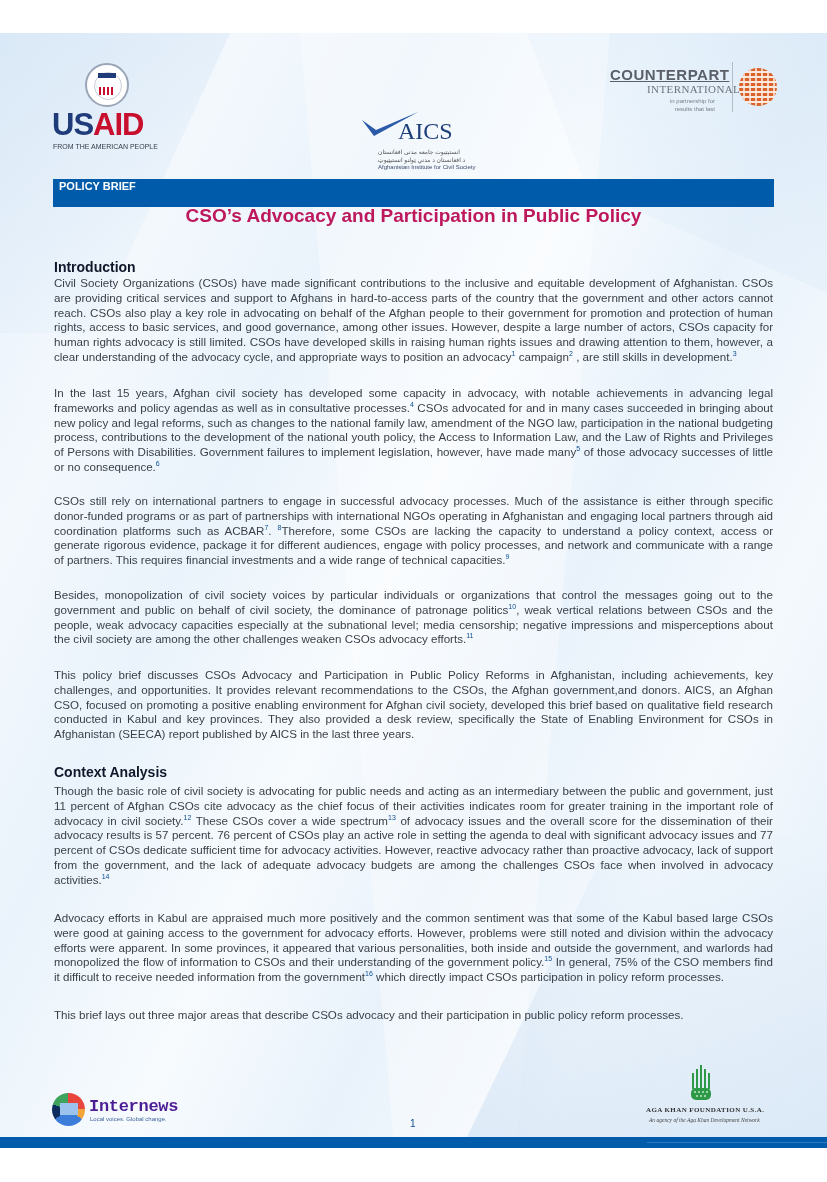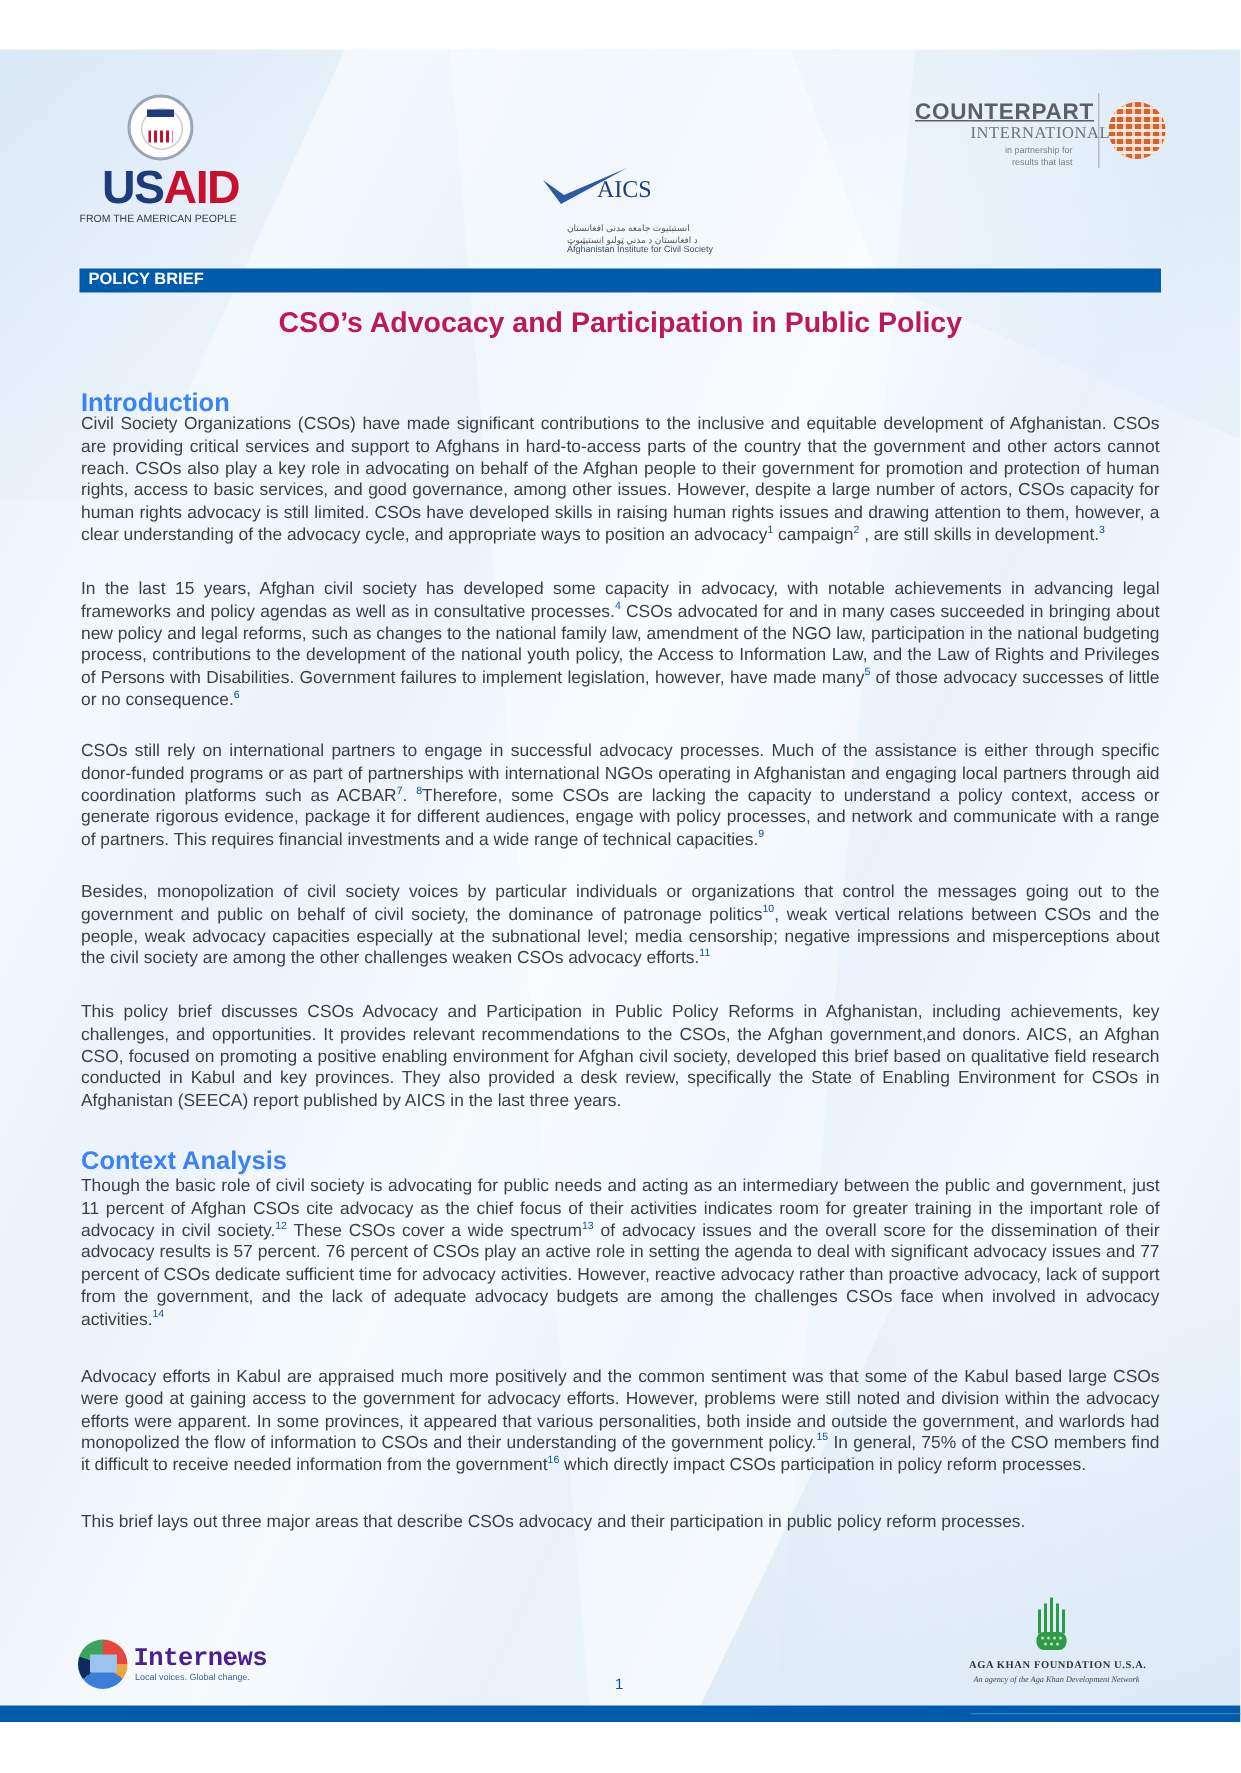--- a/index.html
+++ b/index.html
@@ -23,51 +23,51 @@
 
   .logo { position:absolute; }
   
   .usaid { left:52px; top:63px; width:110px; height:90px; }
   .usaid .seal { position:absolute; left:33px; top:0; width:44px; height:44px; border-radius:50%;
     border:2px solid #9aa6b8; background:#ffffff; box-sizing:border-box; }
   .usaid .seal .inner { position:absolute; left:7px; top:7px; width:26px; height:26px; border-radius:50%; border:1px solid #c9ced8; }
   .usaid .seal .band { position:absolute; left:11px; top:8px; width:18px; height:5px; background:#1f3b7a; }
   .usaid .seal .stripes { position:absolute; left:12px; top:22px; width:16px; height:8px;
     background:repeating-linear-gradient(90deg,#c8102e 0 2px,#ffffff 2px 4px); }
-  .usaid .word { position:absolute; left:16px; top:46px; font-size:31px; font-weight:bold; letter-spacing:-1px; line-height:32px; }
+  .usaid .word { position:absolute; left:0; top:46px; font-size:31px; font-weight:bold; letter-spacing:-1px; line-height:32px; }
   .usaid .word .us { color:#1f3b7a; }
   .usaid .word .aid { color:#c8102e; }
   .usaid .tag { position:absolute; left:1px; top:80px; font-size:7px; color:#333b4a; white-space:nowrap; }
 
   
   .aics { left:358px; top:108px; width:110px; height:70px; }
   .aics .swoosh { position:absolute; left:2px; top:2px; width:60px; height:30px; }
-  .aics .name { position:absolute; left:40px; top:10px; font-family:"Liberation Serif", serif; font-size:16px; color:#1e3f7a; }
+  .aics .name { position:absolute; left:40px; top:10px; font-family:"Liberation Serif", serif; font-size:24px; color:#1e3f7a; }
   .aics .ar1, .aics .ar2, .aics .en { position:absolute; left:20px; font-size:6px; color:#555; white-space:nowrap; }
   .aics .ar1 { top:40px; } .aics .ar2 { top:48px; } .aics .en { top:56px; color:#3a4a6a; }
 
   
   .cp { left:610px; top:62px; width:170px; height:55px; }
   .cp .t1 { position:absolute; left:0; top:4px; font-size:15px; font-weight:bold; color:#5b6068; letter-spacing:0.5px;text-decoration:underline; }
   .cp .t2 { position:absolute; left:37px; top:21px; font-size:11px; color:#6d7279; letter-spacing:0.4px;font-family:Liberation Serif, serif; }
   .cp .t3 { position:absolute; left:60px; top:35px; font-size:6px; color:#7a7f86; text-align:right; line-height:8px; }
   .cp .div { position:absolute; left:122px; top:0; width:1px; height:50px; background:#b6bcc4; }
   .cp .mark { position:absolute; left:129px; top:6px; width:38px; height:38px; border-radius:50%;
     background:repeating-linear-gradient(0deg,#d9622b 0 3px,#fbe9df 3px 5px); }
   .cp .mark:after { content:""; position:absolute; inset:0; border-radius:50%;
     background:repeating-linear-gradient(90deg,rgba(255,255,255,0) 0 4px,rgba(251,233,223,0.8) 4px 6px); }
 
   
-  .policy-bar { position:absolute; left:53px; top:179px; width:721px; height:16px; background:#005baa; }
+  .policy-bar { position:absolute; left:53px; top:179px; width:721px; height:28px; background:#005baa; }
   .policy-bar span { position:absolute; left:6px; top:1px; font-size:11px; font-weight:bold; color:#ffffff; }
 
   .title { position:absolute; left:53px; top:204px; width:721px; text-align:center;
     font-size:19px; font-weight:bold; color:#be185d; line-height:24px; }
 
-  .h2 { position:absolute; left:54px; font-size:17px; font-weight:bold; color:#3b82f6; }
+  .h2 { position:absolute; left:54px; font-size:14px; font-weight:bold; color:#0f172a; }
 
   .para { position:absolute; left:54px; width:719px; font-size:11.6px; line-height:14.8px; color:#3a3f47;
     text-align:justify; }
   .para sup { font-size:7px; color:#0a4f95; line-height:0; }
 
   
   .internews { left:52px; top:1091px; width:120px; height:38px; }
   .internews .globe { position:absolute; left:0; top:2px; width:33px; height:33px; border-radius:50%; overflow:hidden;
     background:conic-gradient(#e8453c 0 25%,#f2a33a 25% 35%,#3b7dd8 35% 65%,#0d2b5c 65% 80%,#3da35d 80% 100%); }
   .internews .globe:after { content:""; position:absolute; left:8px; top:10px; width:18px; height:12px; background:#9cc3ee; }

